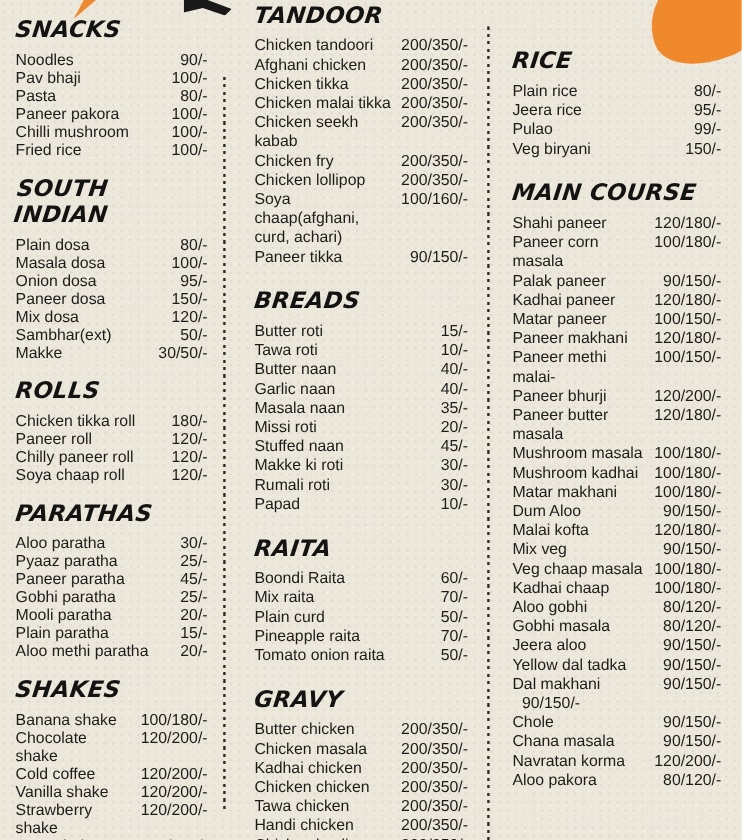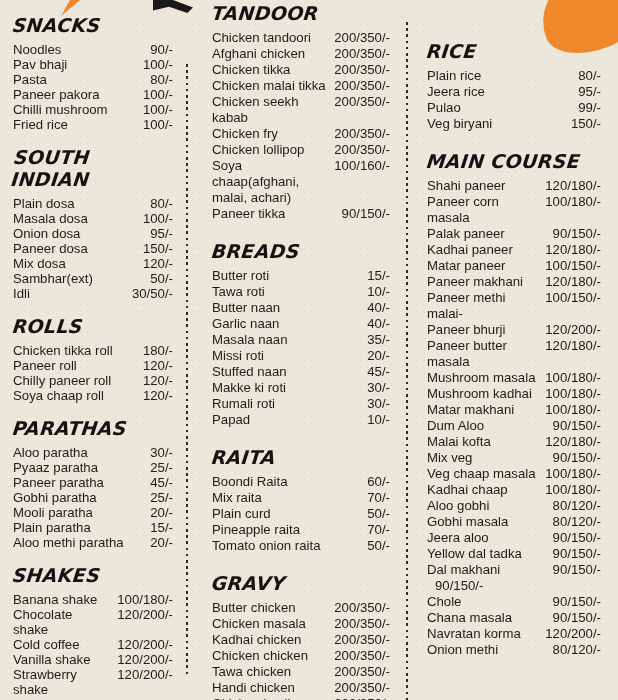--- a/index.html
+++ b/index.html
@@ -120,21 +120,21 @@
         </div>
         <div class="row">
           <span class="nm">Mix dosa</span>
           <span class="pr">120/-</span>
         </div>
         <div class="row">
           <span class="nm">Sambhar(ext)</span>
           <span class="pr">50/-</span>
         </div>
         <div class="row">
-          <span class="nm">Idli</span>
+          <span class="nm">Makke</span>
           <span class="pr">30/50/-</span>
         </div>
       </section>
       <section class="sec">
         <h2 class="hd"><span class="hd-in">ROLLS</span></h2>
         <div class="row">
           <span class="nm">Chicken tikka roll</span>
           <span class="pr">180/-</span>
         </div>
         <div class="row">
@@ -234,21 +234,21 @@
         </div>
         <div class="row">
           <span class="nm">Chicken fry</span>
           <span class="pr">200/350/-</span>
         </div>
         <div class="row">
           <span class="nm">Chicken lollipop</span>
           <span class="pr">200/350/-</span>
         </div>
         <div class="row">
-          <span class="nm">Soya chaap(afghani, malai, achari)</span>
+          <span class="nm">Soya chaap(afghani, curd, achari)</span>
           <span class="pr">100/160/-</span>
         </div>
         <div class="row">
           <span class="nm">Paneer tikka</span>
           <span class="pr">90/150/-</span>
         </div>
       </section>
       <section class="sec">
         <h2 class="hd"><span class="hd-in">BREADS</span></h2>
         <div class="row">
@@ -466,18 +466,18 @@
         </div>
         <div class="row">
           <span class="nm">Chana masala</span>
           <span class="pr">90/150/-</span>
         </div>
         <div class="row">
           <span class="nm">Navratan korma</span>
           <span class="pr">120/200/-</span>
         </div>
         <div class="row">
-          <span class="nm">Onion methi</span>
+          <span class="nm">Aloo pakora</span>
           <span class="pr">80/120/-</span>
         </div>
       </section>
     </div>
 </div>
 
 </body></html>

